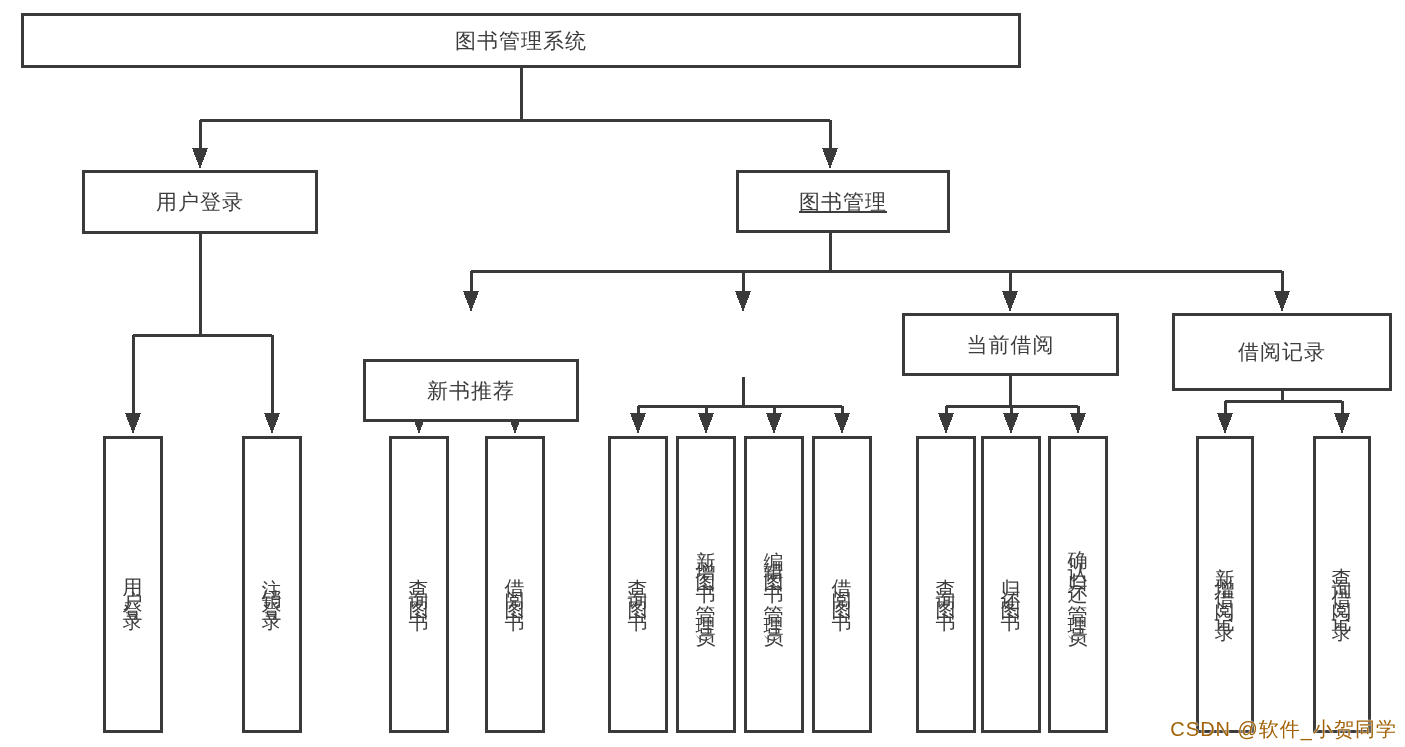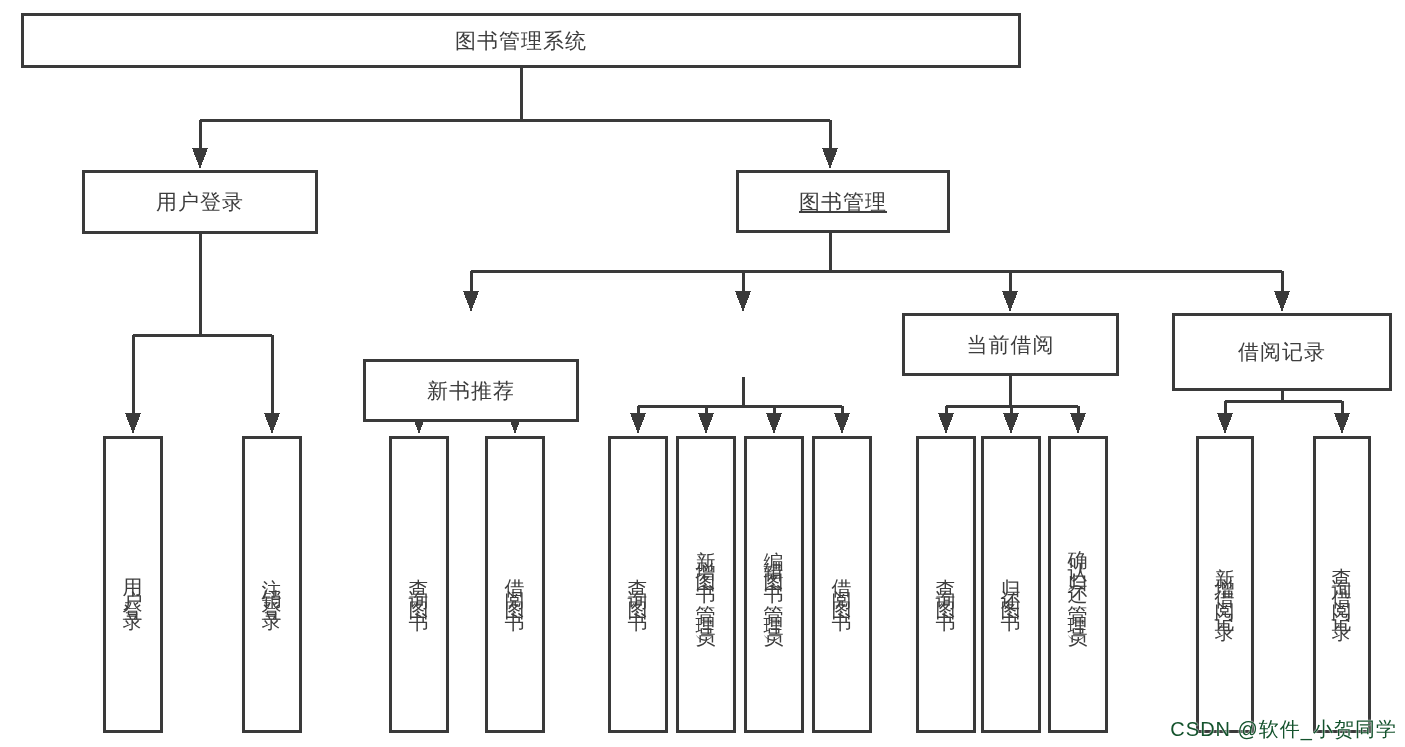--- a/index.html
+++ b/index.html
@@ -52,21 +52,21 @@
     font-size: 20px;
     letter-spacing: 0.55em;
     line-height: 1;
     white-space: nowrap;
   }
   .watermark {
     position: absolute;
     right: 8px;
     bottom: 4px;
     font-size: 20px;
-    color: #14532d;
+    color: #a16207;
     text-shadow: 0 0 2px #ffffff, 0 0 1px #ffffff;
     letter-spacing: 1px;
     white-space: nowrap;
   }
 </style>
 </head>
 <body>
 
 <div class="canvas">
 

